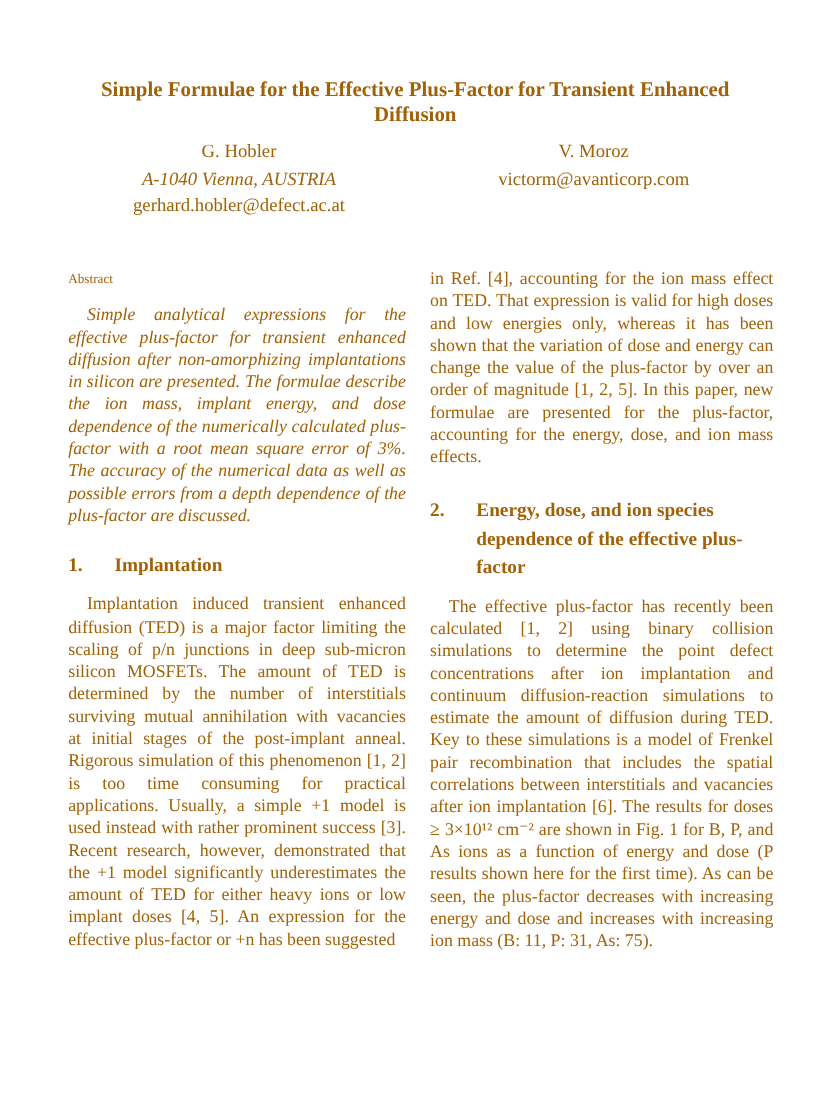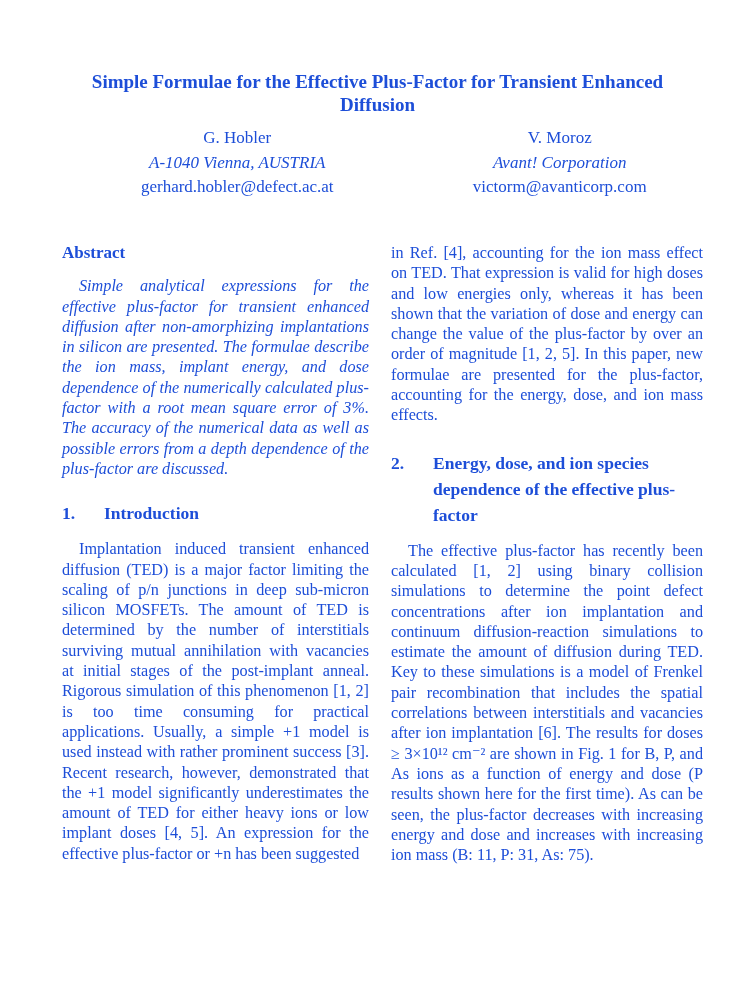--- a/index.html
+++ b/index.html
@@ -6,38 +6,38 @@
     margin: 0;
     padding: 0;
     background: #ffffff;
   }
   .page {
     position: relative;
     width: 755px;
     height: 1000px;
     background: #ffffff;
     font-family: "Liberation Serif", "DejaVu Serif", serif;
-    color: #1d4ed8;
+    color: #a16207;
     overflow: hidden;
   }
   .title {
     position: absolute;
     top: 57px;
     left: 50%;
     transform: translateX(-50%);
     width: 590px;
     text-align: center;
     font-size: 19px;
     font-weight: bold;
     line-height: 23px;
   }
   .authors {
     position: absolute;
     top: 126px;
-    left: 76px;
+    left: 56px;
     width: 645px;
     display: flex;
   }
   .author {
     flex: 1;
     text-align: center;
     font-size: 17px;
     line-height: 24.5px;
   }
   .author .affil {
@@ -52,22 +52,22 @@
   }
   .col-left {
     left: 62px;
     width: 307px;
   }
   .col-right {
     left: 391px;
     width: 312px;
   }
   .abstract-heading {
-    font-size: 17px;
-    font-weight: bold;
+    font-size: 12px;
+    font-weight: normal;
     margin: 0 0 13px 0;
     text-align: left;
   }
   .abstract-body {
     font-style: italic;
   }
   p.para {
     margin: 0;
   }
   p.indent {
@@ -100,32 +100,31 @@
   <h1 class="title">Simple Formulae for the Effective Plus-Factor for Transient Enhanced Diffusion</h1>
 
   <div class="authors">
     <div class="author">
       <div>G. Hobler</div>
       <div class="affil">A-1040 Vienna, AUSTRIA</div>
       <div>gerhard.hobler@defect.ac.at</div>
     </div>
     <div class="author">
       <div>V. Moroz</div>
-      <div class="affil">Avant! Corporation</div>
       <div>victorm@avanticorp.com</div>
     </div>
   </div>
 
   <div class="col col-left">
     <h2 class="abstract-heading">Abstract</h2>
     <p class="para indent abstract-body">Simple analytical expressions for the effective plus-factor for transient enhanced diffusion after non-amorphizing implantations in silicon are presented. The formulae describe the ion mass, implant energy, and dose dependence of the numerically calculated plus-factor with a root mean square error of 3%.  The accuracy of the numerical data as well as possible errors from a depth dependence of the plus-factor are discussed.</p>
 
     <div class="sec-heading">
       <span class="sec-num">1.</span>
-      <span class="sec-title">Introduction</span>
+      <span class="sec-title">Implantation</span>
     </div>
     <p class="para indent">Implantation induced transient enhanced diffusion (TED) is a major factor limiting the scaling of p/n junctions in deep sub-micron silicon MOSFETs.  The amount of TED is determined by the number of interstitials surviving mutual annihilation with vacancies at initial stages of the post-implant anneal. Rigorous simulation of this phenomenon [1, 2] is too time consuming for practical applications.  Usually, a simple  +1  model is used instead with rather prominent success [3].  Recent research, however, demonstrated that the +1 model significantly underestimates the amount of TED for either heavy ions or low implant doses [4, 5].  An expression for the effective plus-factor or  +n  has been suggested</p>
   </div>
 
   <div class="col col-right">
     <p class="para">in Ref. [4], accounting for the ion mass effect on TED. That expression is valid for high doses and low energies only, whereas it has been shown that the variation of dose and energy can change the value of the plus-factor by over an order of magnitude [1, 2, 5].  In this paper, new formulae are presented for the plus-factor, accounting for the energy, dose, and ion mass effects.</p>
 
     <div class="sec-heading">
       <span class="sec-num">2.</span>
       <span class="sec-title">Energy, dose, and ion species dependence of the effective plus-factor</span>

